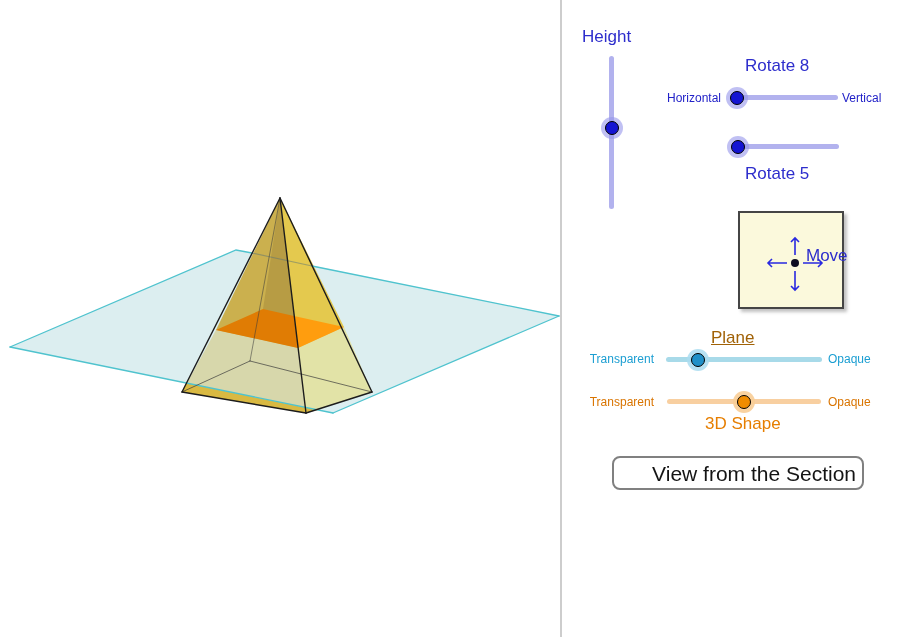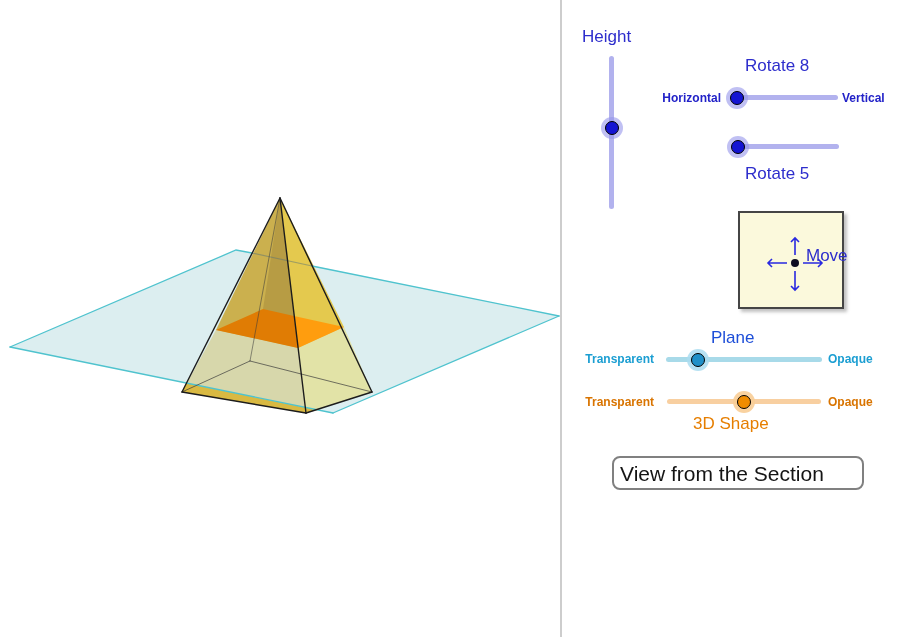--- a/index.html
+++ b/index.html
@@ -2,23 +2,23 @@
 <html><head>
 <meta charset="utf-8">
 <style>
   html,body{margin:0;padding:0;background:#fff;}
   .stage{position:relative;width:924px;height:637px;background:#fff;overflow:hidden;
          font-family:"Liberation Sans",sans-serif;}
   .scene{position:absolute;left:0;top:0;}
   .divider{position:absolute;top:0;width:2px;height:637px;background:#cdcdcd;}
   .lbl{position:absolute;font-size:17px;white-space:nowrap;}
   .lbl.blue{color:#2d2dcc;}
-  .lbl.cyan{color:#1d4ed8;}
-  .lbl.orange{color:#e67e00;}
-  .endlbl{position:absolute;font-size:12px;font-weight:bold;white-space:nowrap;}
+  .lbl.cyan{color:#a16207;text-decoration:underline;}
+  .lbl.orange{color:#e67e00;margin-left:12px;}
+  .endlbl{position:absolute;font-size:12px;font-weight:normal;white-space:nowrap;}
   .endlbl.blue{color:#2222c8;text-align:center;}
   .endlbl.cyan{color:#1b9ed2;}
   .endlbl.orange{color:#d97400;}
   .track{position:absolute;border-radius:3px;}
   .track.h{height:5px;}
   .track.v{width:5px;}
   .track.blue{background:#b2b2ee;}
   .track.cyan{background:#a8dae9;}
   .track.orange{background:#f8cfa0;}
   .thumb{position:absolute;width:22px;height:22px;margin-left:-11px;margin-top:-11px;
@@ -28,21 +28,21 @@
   .thumb.blue{background:rgba(150,150,235,0.6);}
   .thumb.blue::after{background:#1414d2;}
   .thumb.cyan{background:rgba(170,220,240,0.85);}
   .thumb.cyan::after{background:#2090c8;}
   .thumb.orange{background:rgba(248,205,150,0.9);}
   .thumb.orange::after{background:#f08c00;}
   .movepad{position:absolute;left:738px;top:211px;width:106px;height:98px;background:#fbf9dc;
          border:2px solid #454545;box-sizing:border-box;box-shadow:3px 3px 3px rgba(120,120,120,0.45);}
   .btn{position:absolute;left:612px;top:456px;width:252px;height:34px;background:#fff;
        border:2px solid #808080;border-radius:8px;font-size:21px;color:#141414;
-       text-align:left;line-height:29px;box-sizing:border-box;cursor:pointer;
+       text-align:right;line-height:29px;box-sizing:border-box;cursor:pointer;
        font-family:"Liberation Sans",sans-serif;}
 </style>
 </head>
 <body>
 
 <div class="stage">
 
   <svg class="scene" width="560" height="637" viewBox="0 0 560 637">
       <polygon points="10,347 236,250 559,316 333,413" fill="#dceef0"></polygon>
       <polygon points="216,330 182,392 306,413 298,348" fill="#d7d7ab"></polygon>

